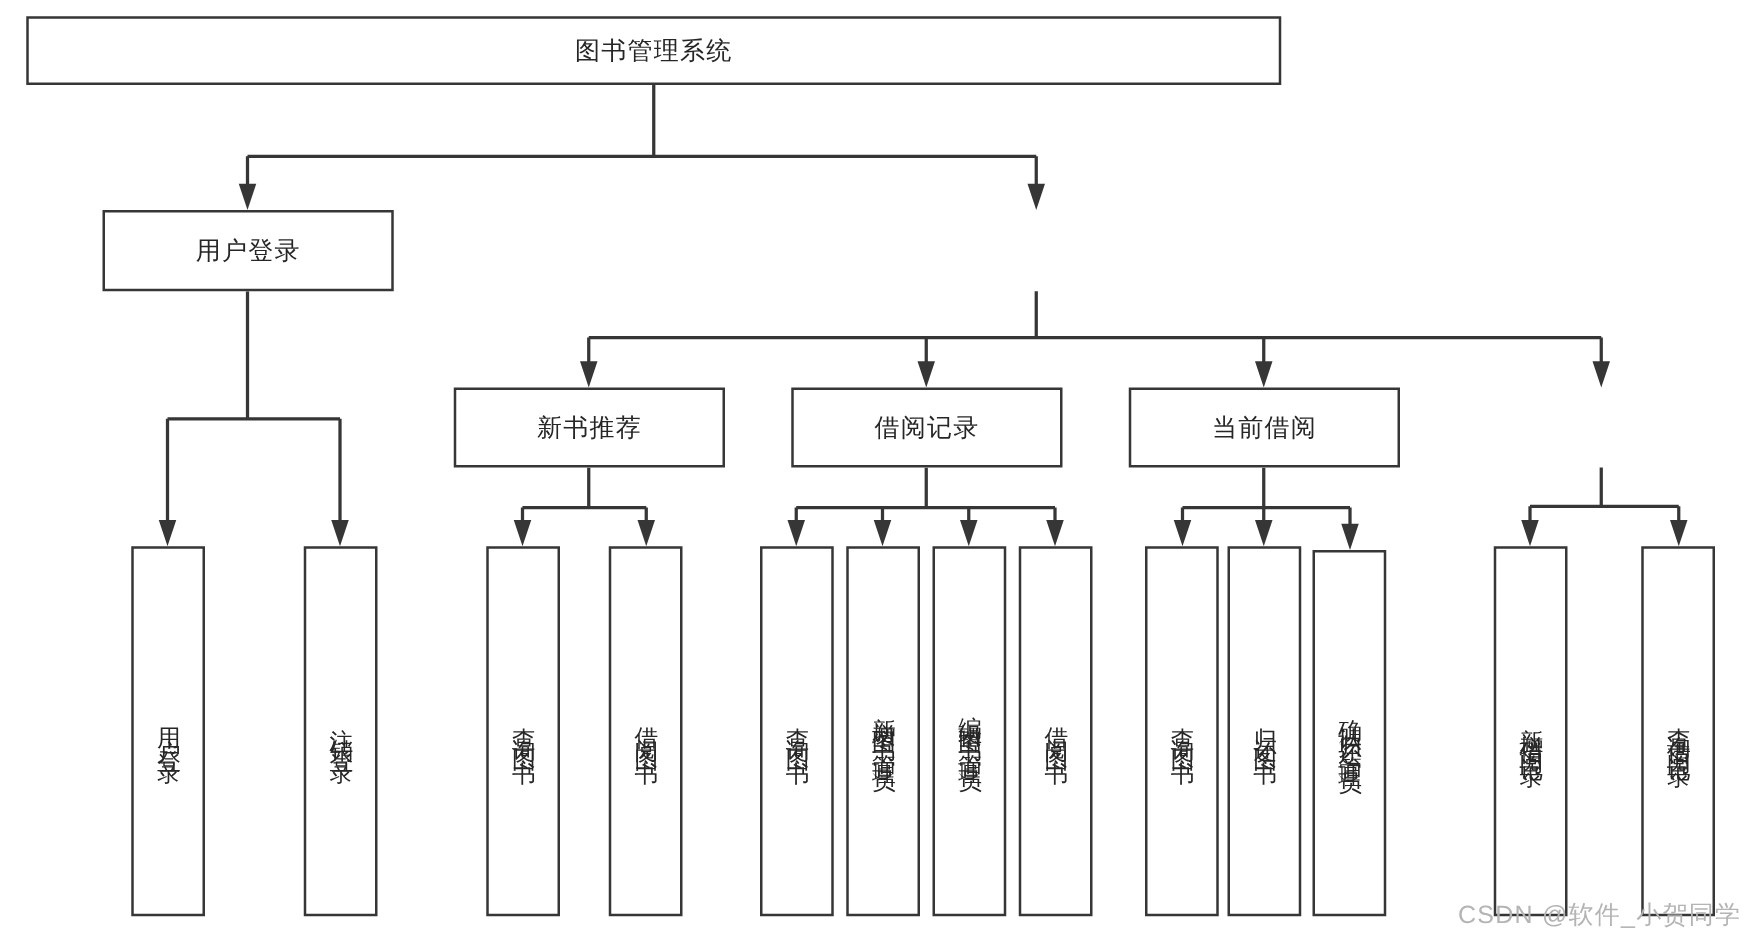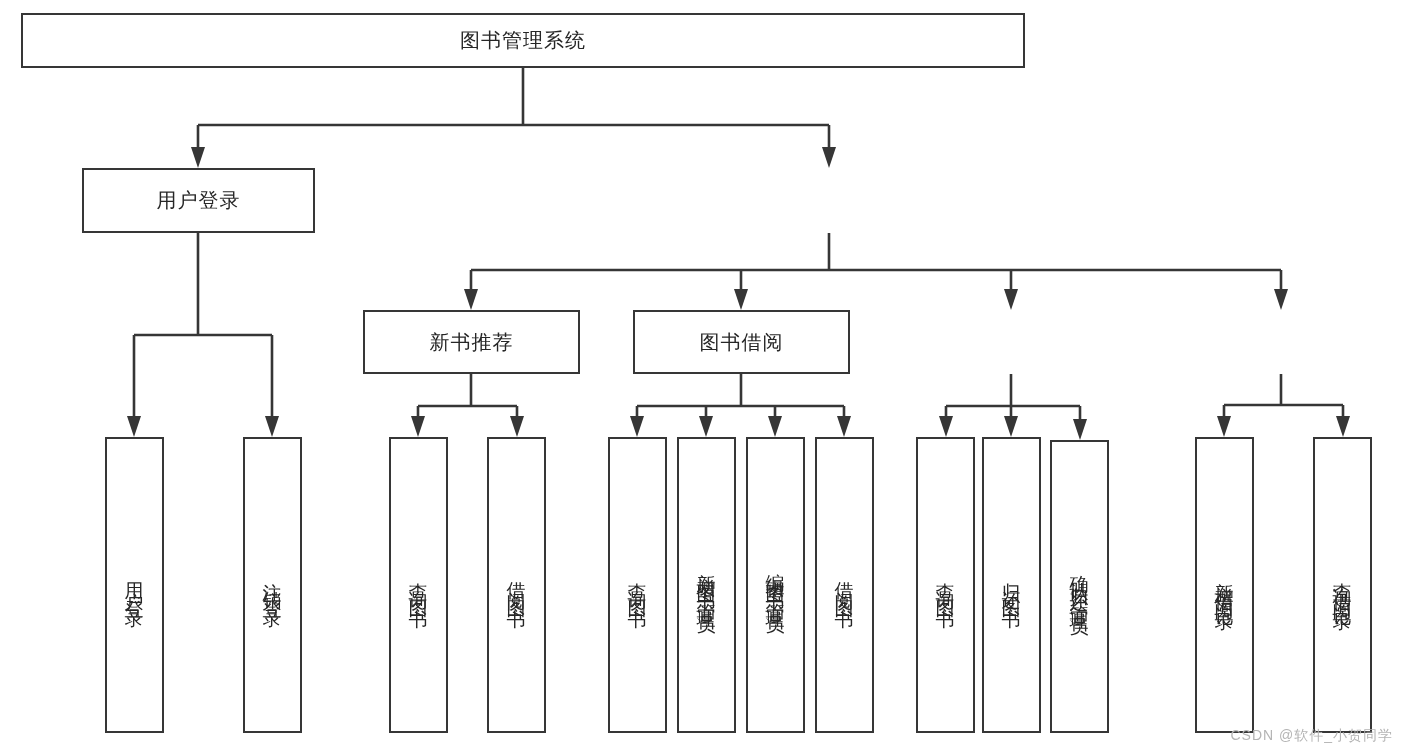--- a/index.html
+++ b/index.html
@@ -55,21 +55,21 @@
     font-size: 19px;
     letter-spacing: 9px;
     color: var(--text);
     line-height: 1;
   }
   .leaf.long .vtext { letter-spacing: 6px; }
   .watermark {
     position: absolute;
     right: 12px;
     bottom: 2px;
-    font-size: 14px;
+    font-size: 20px;
     color: var(--watermark);
     letter-spacing: 1px;
     z-index: 5;
     white-space: nowrap;
   }
 </style>
 </head>
 <body>
 
 <div class="canvas">
@@ -109,21 +109,24 @@
   </div>
 
   <div class="node node-l2" style="left:82px;width:233px">
     <span class="hlabel">用户登录</span>
   </div>
 
   <div class="node node-l3" style="left:363px">
     <span class="hlabel">新书推荐</span>
   </div>
   <div class="node node-l3" style="left:633px">
-    <span class="hlabel">图书借阅</span>
+    <span class="hlabel">借阅记录</span>
+  </div>
+  <div class="node node-l3" style="left:903px">
+    <span class="hlabel">当前借阅</span>
   </div>
 
   <div class="node leaf" style="left:105px">
     <span class="vtext">用户登录</span>
   </div>
   <div class="node leaf" style="left:243px">
     <span class="vtext">注销登录</span>
   </div>
 
   <div class="node leaf" style="left:389px">

